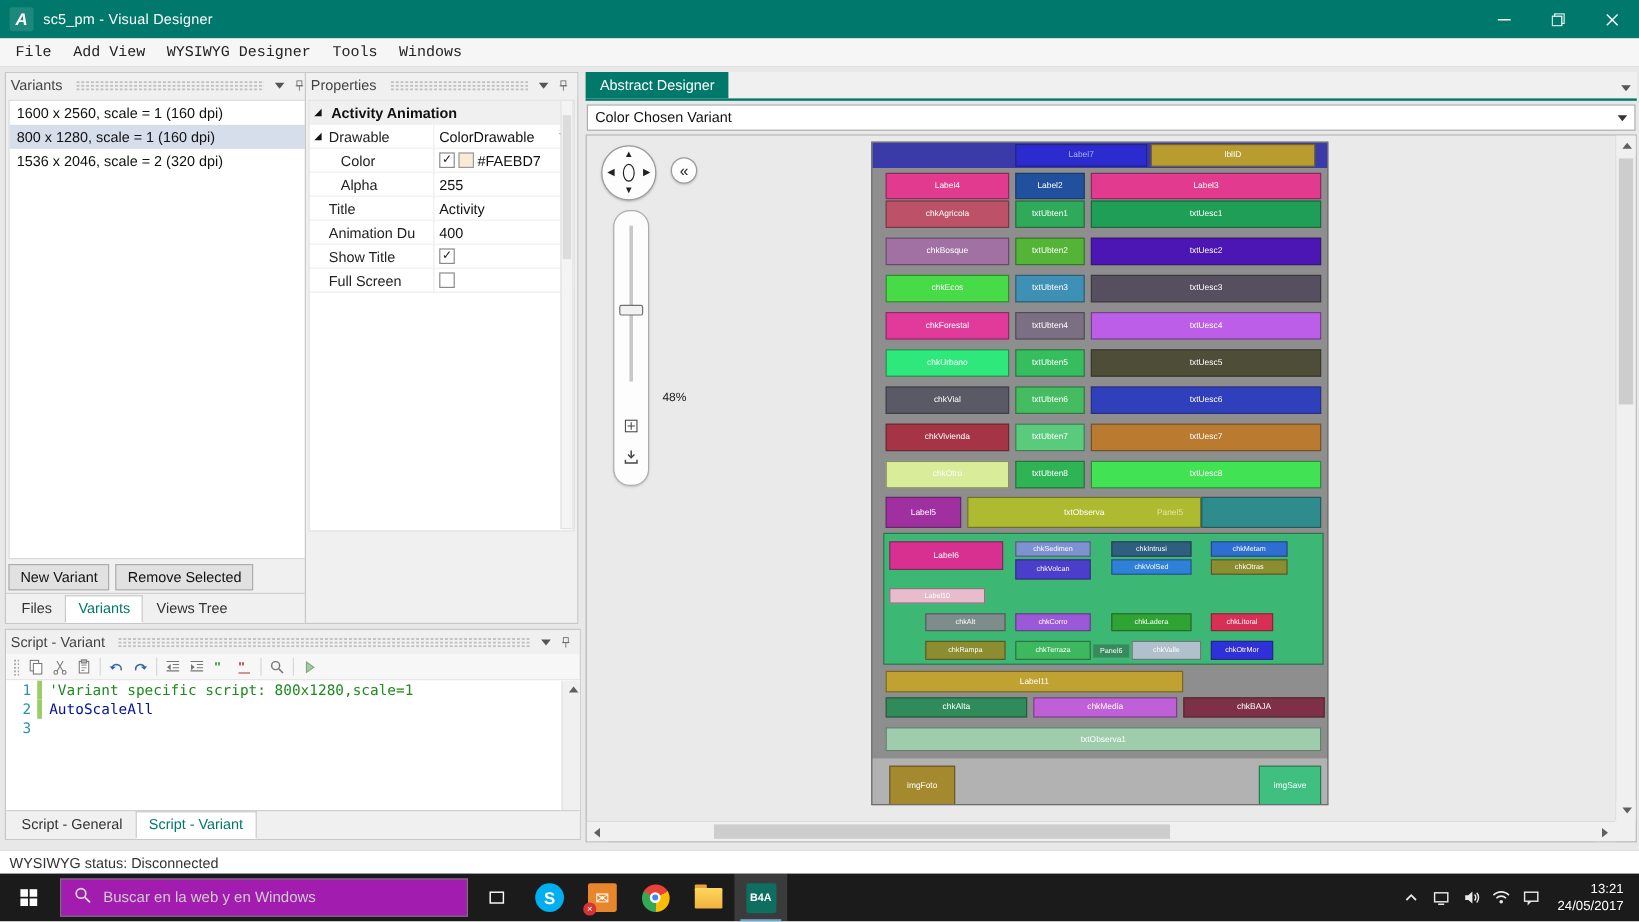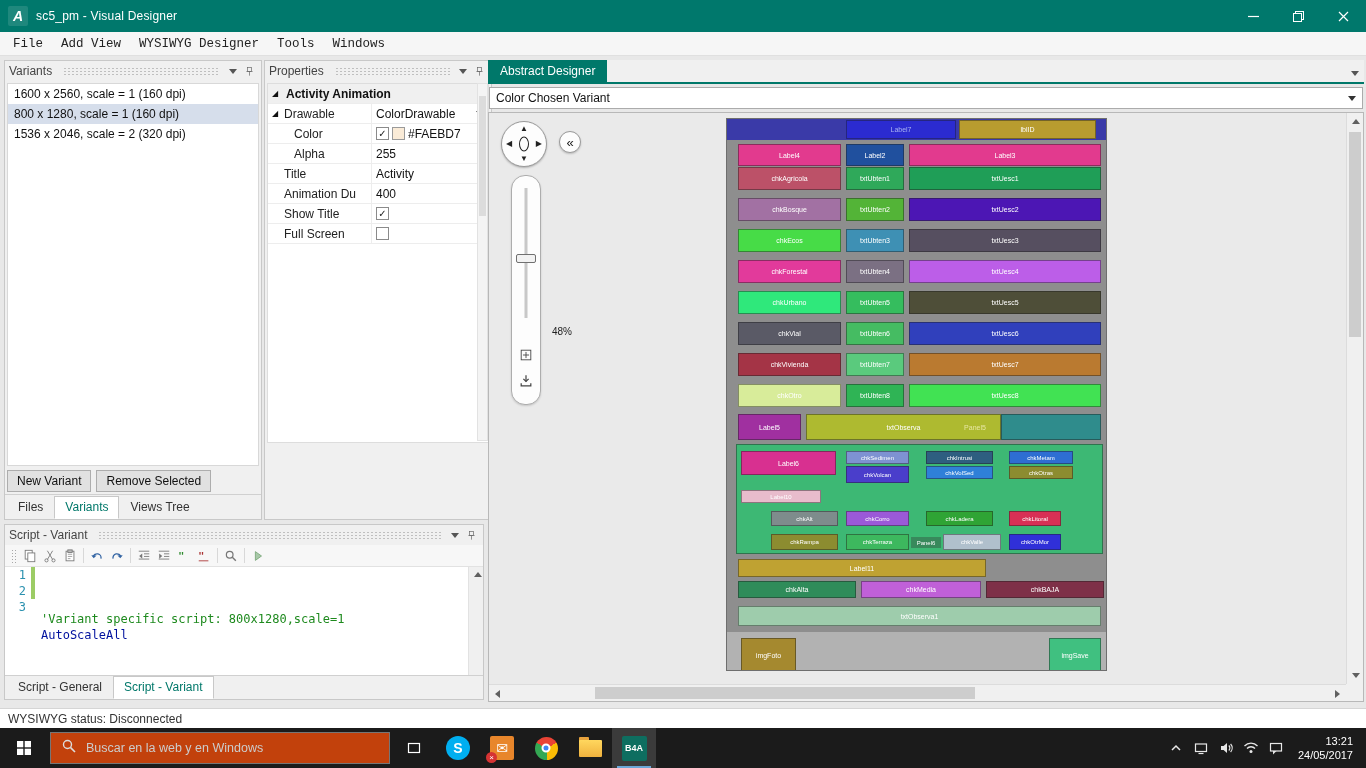--- a/index.html
+++ b/index.html
@@ -38,21 +38,21 @@
 .variants-list { position:absolute; top:22px; left:2px; right:2px; height:383px; background:#fff; border:1px solid #D8D8D8; overflow:hidden; }
 .list-item { height:20px; line-height:20px; padding-left:6px; font-size:12px; color:#111; white-space:nowrap; }
 .list-item.selected { background:#D6DEEB; }
 .variants-buttons { position:absolute; left:2px; top:409px; display:flex; gap:5px; }
 .variants-buttons button { font-size:12px; padding:3px 9px; background:#E1E1E1; border:1px solid #ADADAD; font-family:inherit; color:#111; }
 .bottom-tabs { position:absolute; left:0; right:0; bottom:0; height:25px; background:#F0F0F0; border-top:1px solid #D0D0D0; display:flex; align-items:flex-end; padding-left:2px; }
 .tab { padding:3px 10px 4px; font-size:12px; color:#333; border:1px solid transparent; white-space:nowrap; }
 .tab.active { background:#fff; border:1px solid #C8C8C8; border-bottom:1px solid #fff; color:#00786A; }
 
 
-.properties-panel { left:264px; top:4px; width:228px; height:460px; }
+.properties-panel { left:254px; top:4px; width:228px; height:460px; }
 .props-body { position:absolute; top:22px; left:2px; right:2px; height:360px; background:#fff; border:1px solid #DDD; overflow:hidden; }
 .prop-row { display:flex; height:20px; align-items:stretch; border-bottom:1px solid #EDEDED; background:#fff; font-size:12px; }
 .prop-row.group { background:#F0F0F0; font-weight:bold; }
 .prop-marker { width:14px; display:flex; align-items:center; justify-content:center; font-size:8px; color:#111; flex:0 0 14px; }
 .prop-name { width:90px; flex:0 0 90px; display:flex; align-items:center; padding-left:2px; color:#222; border-right:1px solid #EDEDED; overflow:hidden; white-space:nowrap; }
 .prop-row.indent1 .prop-name { padding-left:12px; }
 .prop-value { flex:1; display:flex; align-items:center; padding:0 4px; color:#111; overflow:hidden; white-space:nowrap; gap:3px; }
 .cb { width:13px; height:13px; border:1px solid #8A8A8A; background:#fff; display:flex; align-items:center; justify-content:center; font-size:10px; color:#222; flex:0 0 13px; }
 .swatch { width:13px; height:13px; border:1px solid #9A9A9A; flex:0 0 13px; }
 .dd-arrow { margin-left:auto; width:0; height:0; border-left:4px solid transparent; border-right:4px solid transparent; border-top:5px solid #333; }
@@ -63,21 +63,21 @@
 .script-panel { left:4px; top:468px; width:480px; height:176px; display:flex; flex-direction:column; }
 .script-toolbar { height:22px; background:#F7F7F7; border-bottom:1px solid #E2E2E2; display:flex; align-items:center; padding:0 2px; flex:0 0 22px; }
 .tb-grip { width:5px; height:14px; margin:0 4px; background-image:radial-gradient(#A8A8A8 1px, transparent 1px); background-size:3px 3px; }
 .tb-btn { width:20px; height:20px; display:flex; align-items:center; justify-content:center; }
 .tb-sep { width:1px; height:15px; background:#D8D8D8; margin:0 3px; }
 .editor { flex:1; background:#fff; position:relative; overflow:hidden; font-family:"DejaVu Sans Mono","Liberation Mono",monospace; font-size:12px; }
 .code-line { display:flex; height:16px; line-height:16px; }
 .ln { width:26px; flex:0 0 26px; text-align:right; padding-right:5px; color:#2B91AF; background:#fff; }
 .lmark { width:4px; flex:0 0 4px; }
 .lmark.changed { background:#9CCC65; }
-.ltext { padding-left:6px; white-space:pre;margin-top:44px; }
+.ltext { padding-left:6px; white-space:pre; }
 .ltext.comment { color:#1E8A1E; }
 .ltext.code { color:#00119E; }
 .editor-scroll { position:absolute; top:0; right:0; bottom:0; width:15px; background:#F0F0F0; border-left:1px solid #E2E2E2; }
 .editor-scroll .sb-btn { height:15px; }
 .script-tabs { flex:0 0 24px; background:#F0F0F0; border-top:1px solid #D0D0D0; display:flex; align-items:flex-end; padding-left:2px; }
 
 
 .sb-btn { width:17px; height:17px; display:flex; align-items:center; justify-content:center; background:#F0F0F0; }
 .sb-thumb { background:#CDCDCD; }
 
@@ -119,21 +119,21 @@
 .canvas-hscroll .h-thumb { position:absolute; left:106px; width:380px; top:2px; bottom:2px; }
 .canvas-hscroll .sb-btn.right { position:absolute; right:0; top:0; }
 .canvas-corner { position:absolute; right:0; bottom:0; width:17px; height:17px; background:#F0F0F0; }
 
 
 .statusbar { position:absolute; left:0; top:708px; width:100%; height:20px; background:#ffffff; border-top:1px solid #D5D5D5; font-size:12px; color:#333; display:flex; align-items:center; padding-left:8px; }
 
 
 .taskbar { position:absolute; left:0; top:728px; width:100%; height:40px; background:#1B1B1B; display:flex; align-items:stretch; color:#fff; }
 .tb-start { width:48px; display:flex; align-items:center; justify-content:center; }
-.tb-search { width:340px; margin:4px 2px; background:#c2410c; border:1px solid #767676; display:flex; align-items:center; padding:0 10px; gap:9px; }
+.tb-search { width:340px; margin:4px 2px; background:#a21caf; border:1px solid #767676; display:flex; align-items:center; padding:0 10px; gap:9px; }
 .tb-search input { background:transparent; border:none; outline:none; color:#CCC; font-size:12.5px; width:100%; font-family:inherit; }
 .tb-search input::placeholder { color:#CCC; }
 .tb-apps { display:flex; }
 .tb-app { width:44px; display:flex; align-items:center; justify-content:center; position:relative; }
 .tb-app.active { background:rgba(255,255,255,0.14); }
 .tb-app.active::after { content:''; position:absolute; bottom:0; left:5px; right:5px; height:2px; background:#6AA7D8; }
 .skype-ic { width:24px; height:24px; border-radius:50%; background:#00AFF0; color:#fff; font-weight:bold; font-size:14px; display:flex; align-items:center; justify-content:center; }
 .outlook-ic { width:24px; height:24px; background:#E8862B; color:#fff; font-size:14px; display:flex; align-items:center; justify-content:center; position:relative; border-radius:2px; }
 .outlook-ic .badge { position:absolute; left:-4px; bottom:-3px; width:11px; height:11px; border-radius:50%; background:#D63333; color:#fff; font-size:8px; display:flex; align-items:center; justify-content:center; }
 .chrome-ic { width:23px; height:23px; border-radius:50%; background:conic-gradient(from -60deg, #EA4335 0 120deg, #FBBC05 120deg 240deg, #34A853 240deg 360deg); position:relative; }

